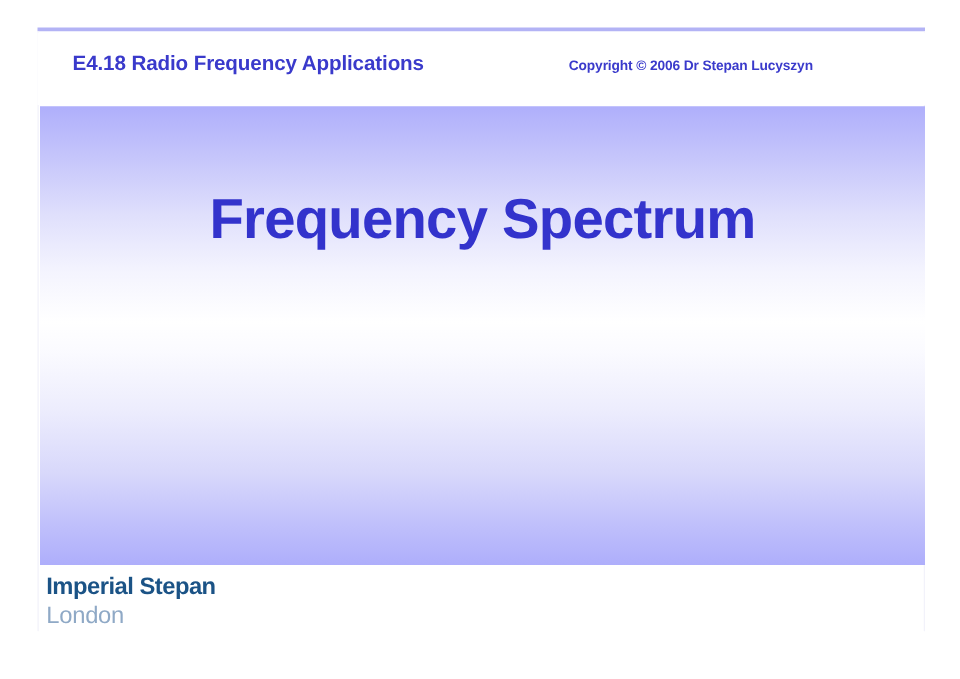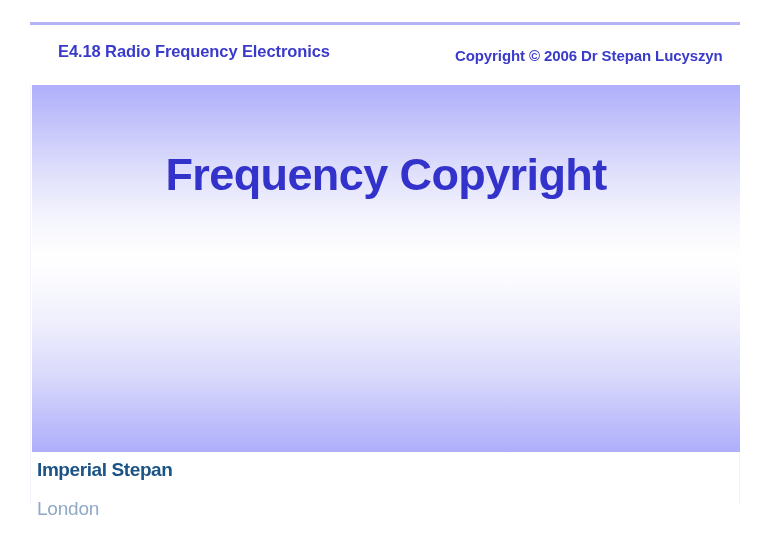--- a/index.html
+++ b/index.html
@@ -68,21 +68,21 @@
     font-size: 16.5px;
     font-weight: bold;
     color: #3A3ACB;
     letter-spacing: -0.1px;
     white-space: nowrap;
   }
   .copyright {
     position: absolute;
     left: 425px;
     top: 21px;
-    font-size: 15px;
+    font-size: 11px;
     font-weight: bold;
     color: #3A3ACB;
     letter-spacing: -0.1px;
     white-space: nowrap;
   }
 
   
   .content-panel {
     position: absolute;
     left: 32px;
@@ -133,40 +133,40 @@
     font-weight: bold;
     color: #1B5386;
     letter-spacing: -0.4px;
   }
   .logo-line2 {
     display: block;
     font-size: 19px;
     font-weight: normal;
     color: #8FA9C6;
     letter-spacing: -0.2px;
-    margin-top: 20px;
+    margin-top: 4px;
   }
 </style>
 </head>
 <body>
 
 <div class="slide">
 
   <div class="top-rule"></div>
   <div class="left-hairline"></div>
   <div class="right-hairline"></div>
 
   <div class="header">
-    <span class="course-title">E4.18 Radio Frequency Electronics</span>
+    <span class="course-title">E4.18 Radio Frequency Applications</span>
     <span class="copyright">Copyright © 2006 Dr Stepan Lucyszyn</span>
   </div>
 
   <div class="content-panel">
     <div class="title-wrap">
-      <span class="main-title-line">Frequency Copyright</span>
+      <span class="main-title-line">Frequency Spectrum</span>
     </div>
   </div>
 
   <div class="logo">
     <span class="logo-line1">Imperial Stepan</span>
     <span class="logo-line2">London</span>
   </div>
 
 </div>
 

